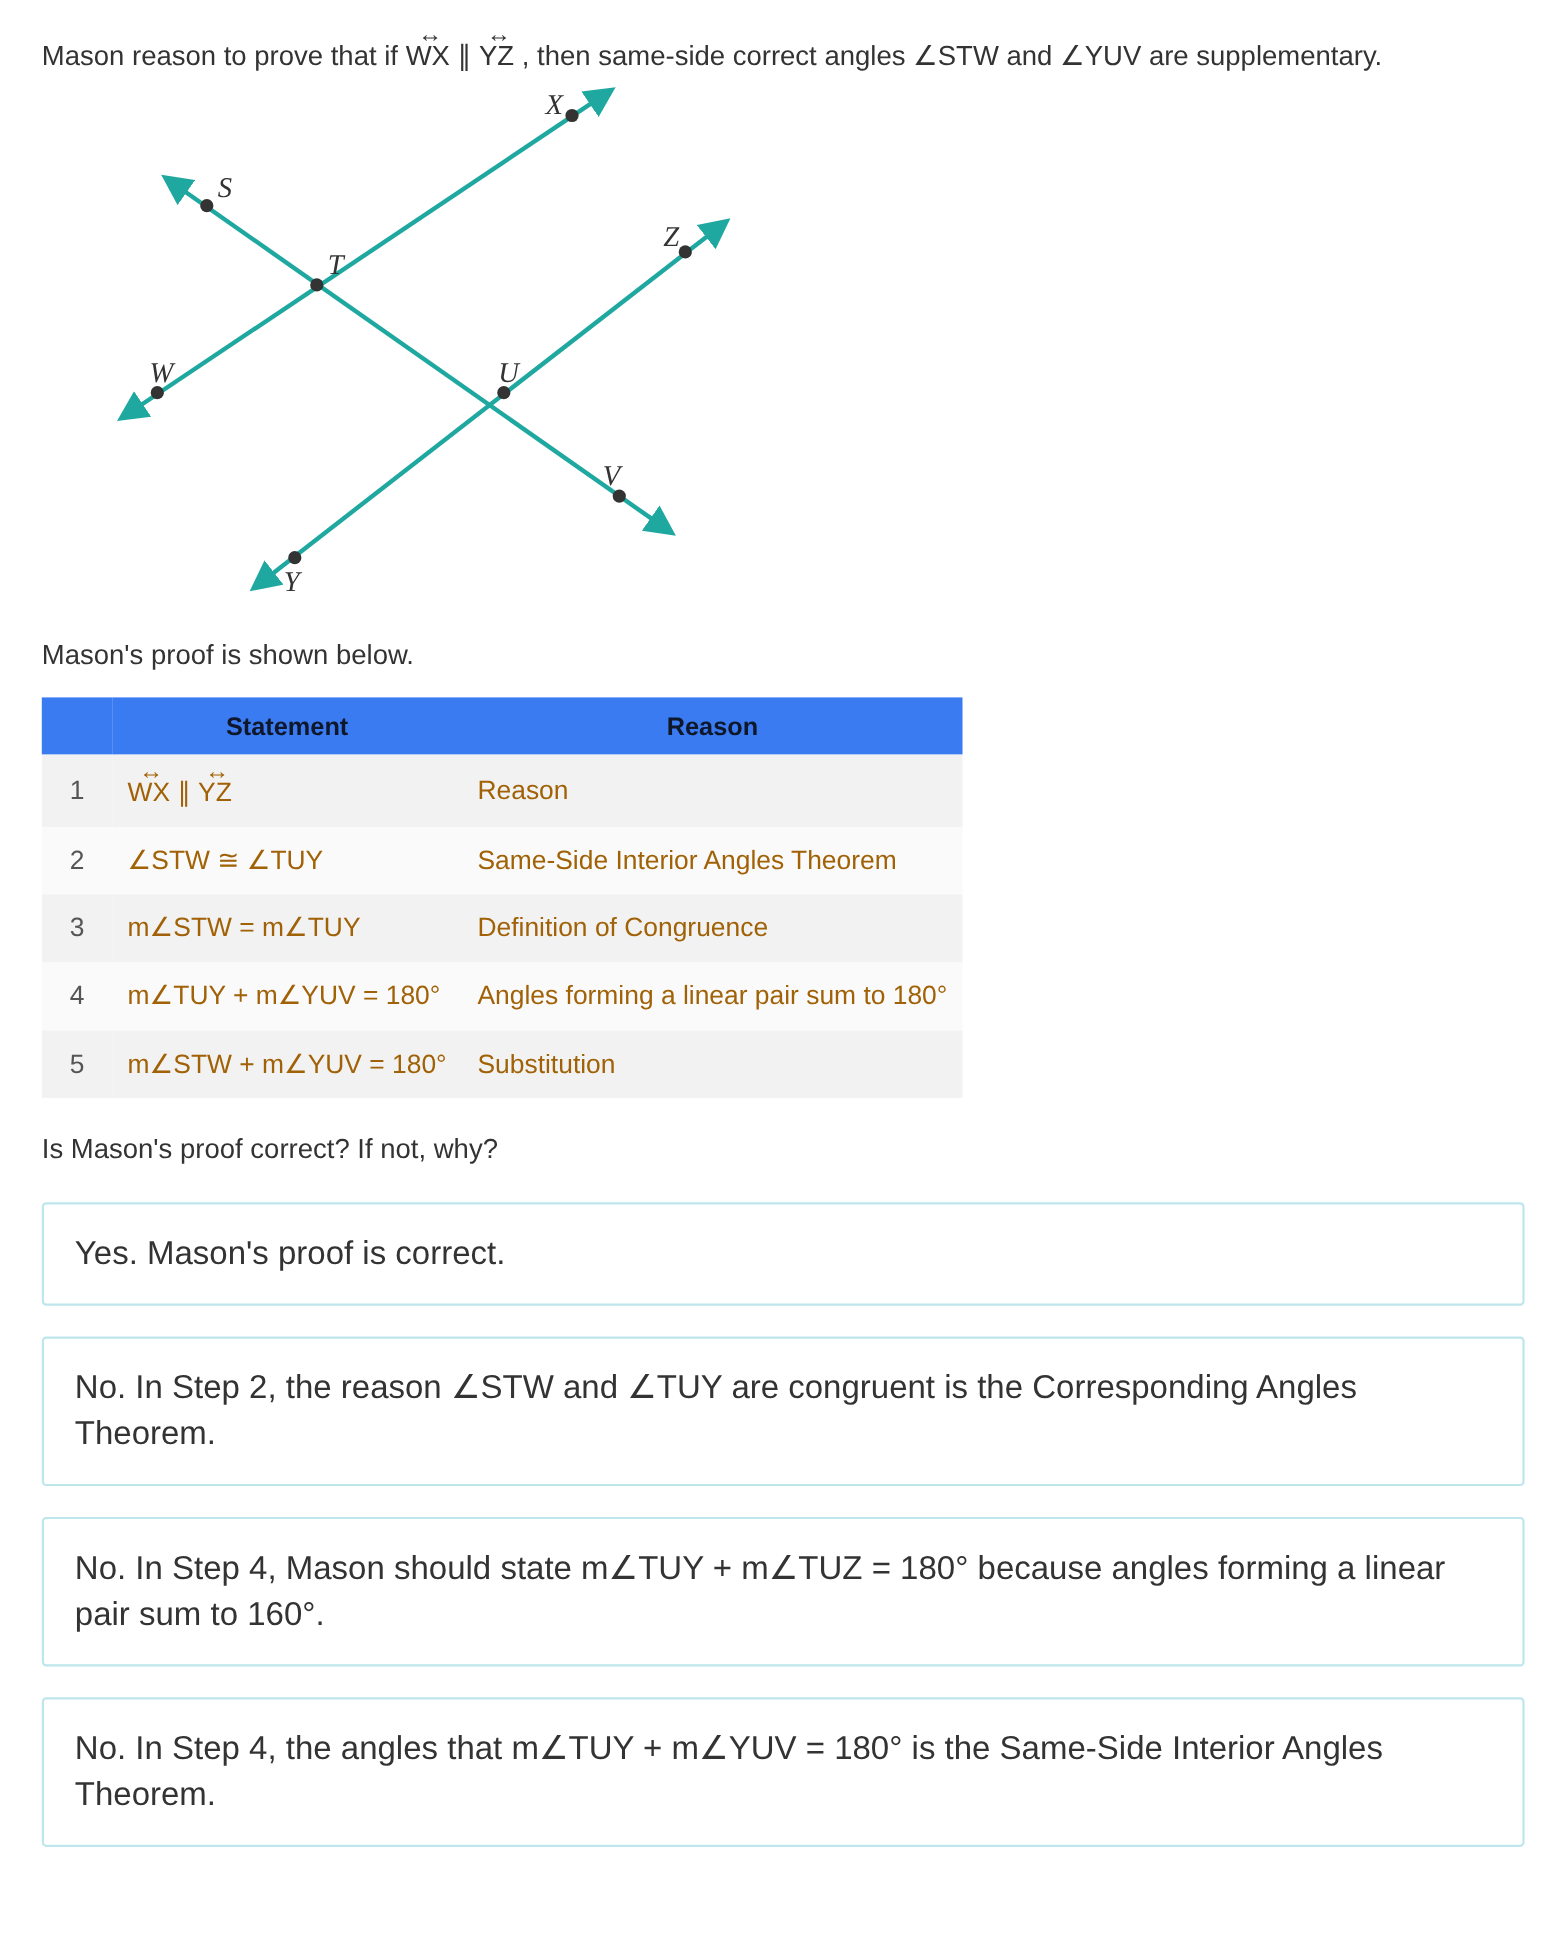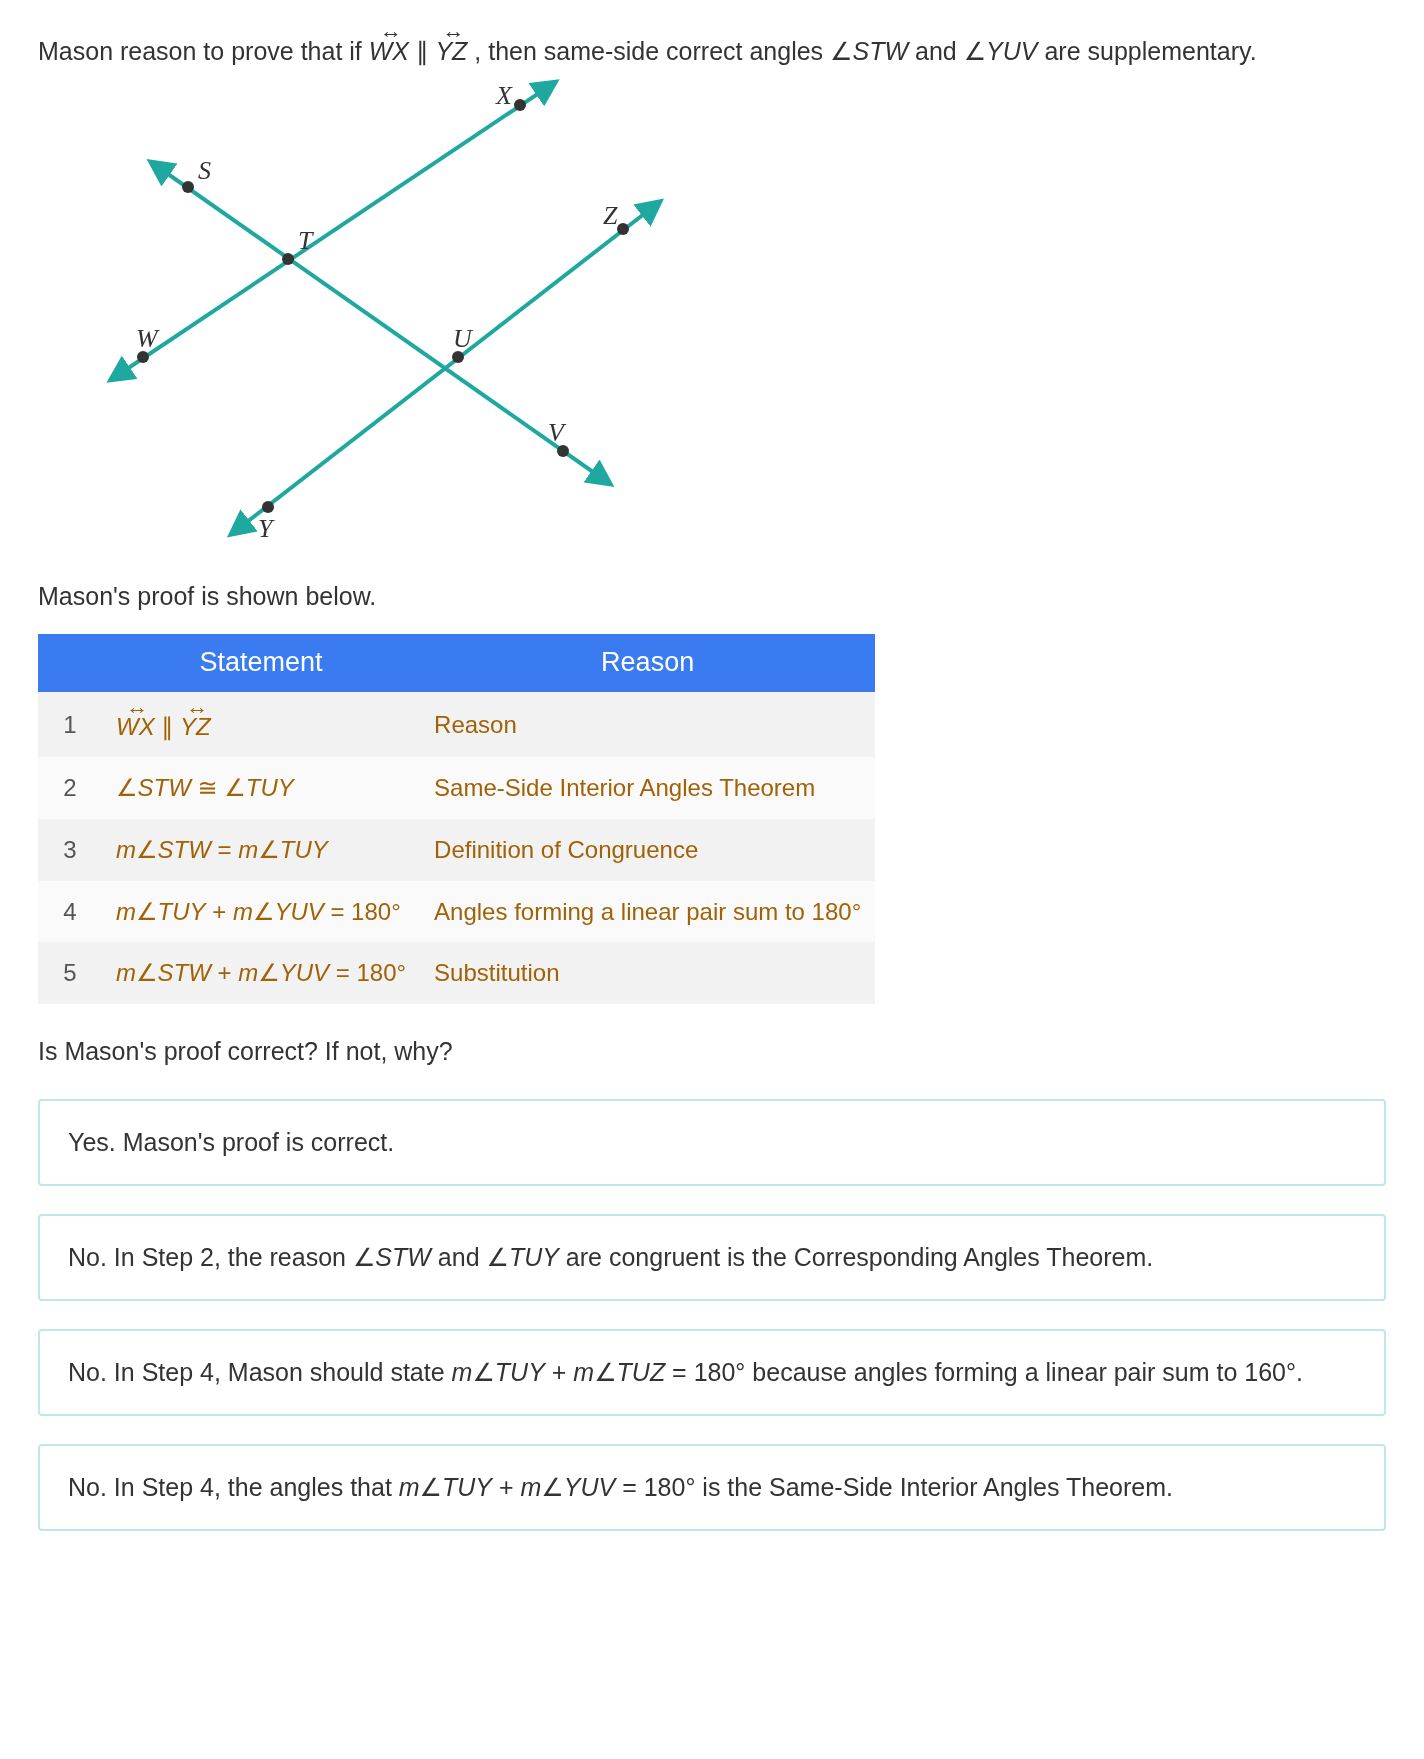--- a/index.html
+++ b/index.html
@@ -19,54 +19,54 @@
     padding-top:4px;
   }
   .dbl-arrow::before{
     content:"↔";
     position:absolute;
     top:-14px;left:0;right:0;
     text-align:center;
     font-size:22px;
     letter-spacing:-4px;
   }
-  .ital { font-style: italic; }
+  .ital { }
   svg.figure { display:block; margin: 5px 0 5px 20px; }
   .sub-text { margin: 20px 0 20px 0; }
   table.proof {
     border-collapse: collapse;
     margin-bottom: 30px;
   }
   table.proof th {
     background: #3a7bf2;
-    color: #ffffff;
-    font-weight: normal;
+    color: #0f172a;
+    font-weight: bold;
     padding: 10px 18px;
-    font-size: 27px;
+    font-size: 23px;
   }
   table.proof td {
     padding: 14px 14px;
     font-size: 24px;
     color:#a16207;
   }
   table.proof td:first-child {
     color:#555;
     text-align:center;
     width:28px;
   }
   table.proof tr:nth-child(odd) td { background:#fafafa; }
   table.proof tr:nth-child(even) td { background:#f2f2f2; }
   table.proof tr:first-child th:first-child{ width:28px; background:#3a7bf2;}
   .question { margin: 10px 0 30px 0; }
   .option {
     border: 2px solid #bfe6ec;
     border-radius: 4px;
     padding: 24px 28px;
     margin: 0 0 28px 0;
-    font-size: 25px;
+    font-size: 30px;
     color:#333;
     cursor:pointer;
   }
 </style>
 </head>
 <body>
 
 <div class="problem-text">
   <span>Mason reason to prove that if </span>
   <span class="dbl-arrow ital">WX</span>

